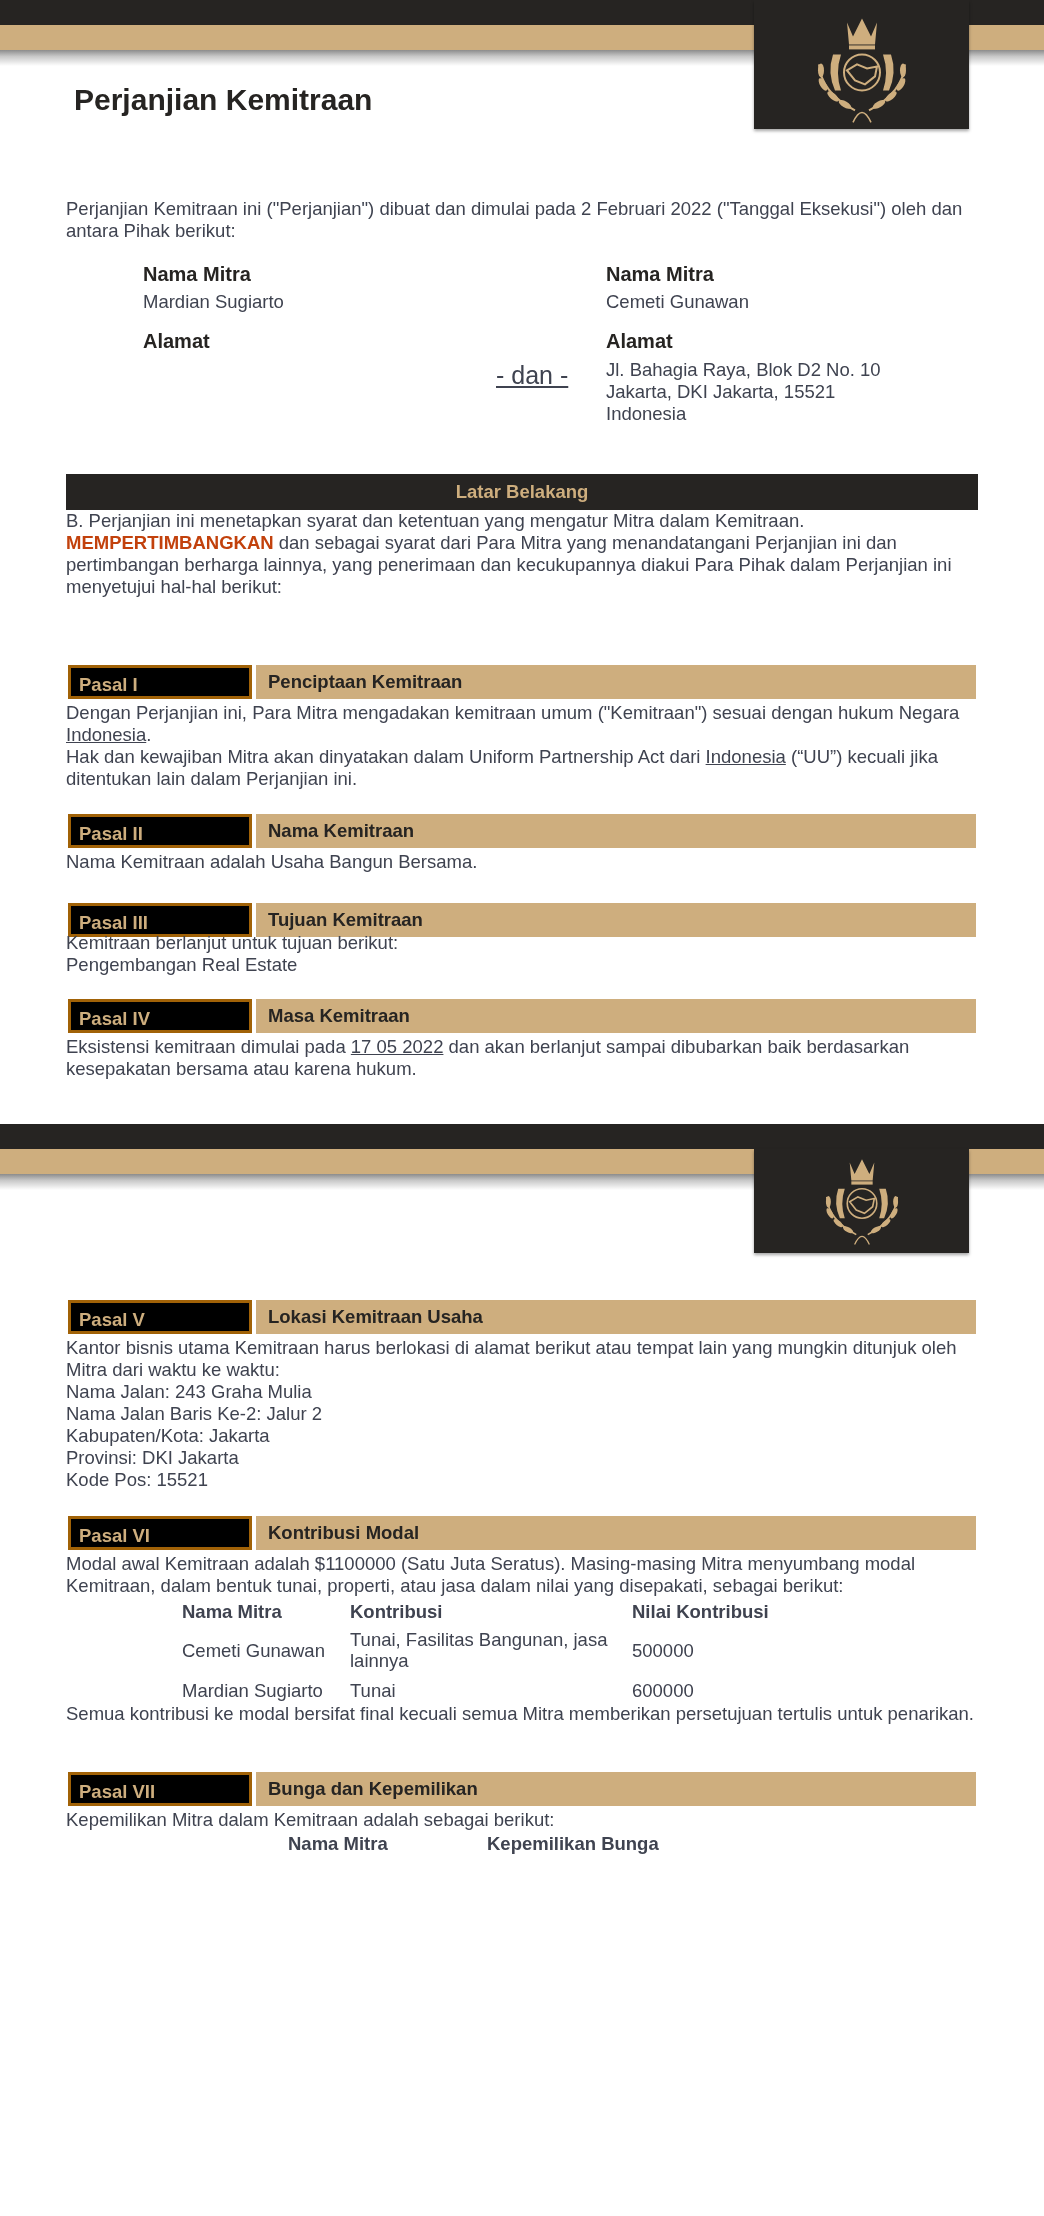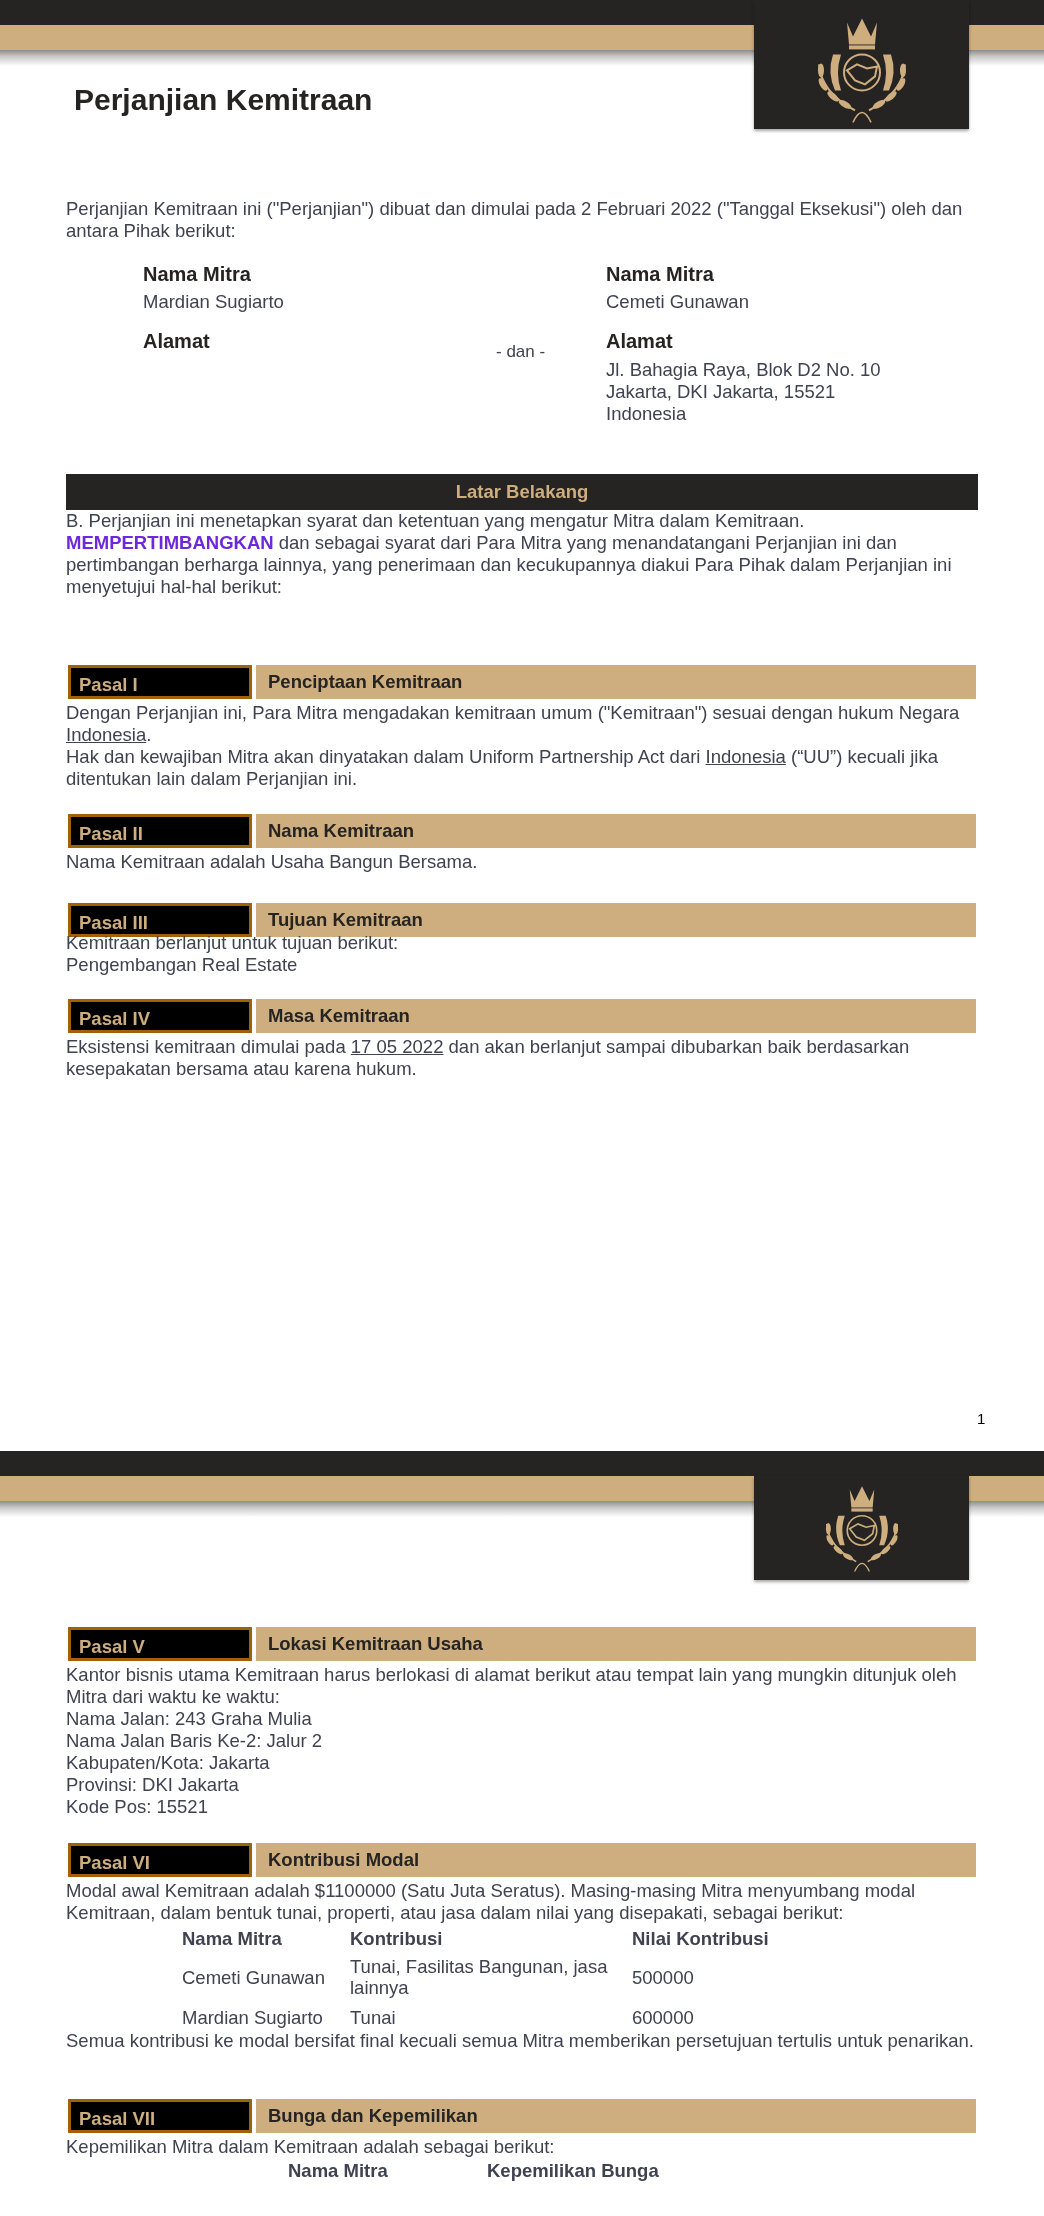--- a/index.html
+++ b/index.html
@@ -4,21 +4,21 @@
 <style>
   html, body { margin: 0; padding: 0; background: #ffffff; }
   body {
     width: 1044px;
     font-family: "Liberation Sans", "DejaVu Sans", sans-serif;
     color: #3f4350;
     font-size: 18.5px;
     line-height: 22px;
   }
   .page { position: relative; width: 1044px; background: #fff; }
-  .page1 { height: 1451px; }
+  .page1 { height: 1124px; }
   .page2 { height: 739px; overflow: hidden; }
 
   .band-dark { position: absolute; left: 0; top: 0; width: 1044px; height: 25px; background: #262422; }
   .band-gold { position: absolute; left: 0; top: 25px; width: 1044px; height: 25px; background: #ceae7e; }
   .band-shadow { position: absolute; left: 0; top: 50px; width: 1044px; height: 16px;
     background: linear-gradient(to bottom, #8c8c8c 0%, #c8c8c8 40%, #ffffff 100%); }
   .logo-box { position: absolute; left: 754px; top: 0; width: 215px; height: 129px; background: #262422;
     box-shadow: 0 2px 3px rgba(0,0,0,0.35); }
   .page2 .logo-box { top: 25px; height: 104px; }
   .logo-box svg { position: absolute; left: 50%; top: 50%; transform: translate(-50%, -46%); }
@@ -32,26 +32,26 @@
   .intro { top: 198px; }
 
   .parties { position: absolute; left: 143px; top: 262px; width: 800px; height: 170px; }
   .party { position: absolute; top: 0; width: 320px; }
   .party.left { left: 0; }
   .party.right { left: 463px; }
   .party .lbl { font-weight: bold; color: #262422; font-size: 20px; line-height: 24px; }
   .party .val { margin-top: 5px; line-height: 22px; }
   .party .lbl2 { margin-top: 16px; }
   .party .addr { line-height: 22px; margin-top: 6px; }
-  .dan { position: absolute; left: 353px; top: 79px; font-size: 17px; }
+  .dan { position: absolute; left: 353px; top: 102px; font-size: 25px; text-decoration: underline; }
 
   .latar-bar { position: absolute; left: 66px; top: 474px; width: 912px; height: 36px; background: #262422;
     color: #ceae7e; font-weight: bold; text-align: center; line-height: 36px; font-size: 18.5px; }
   .latar-text { top: 510px; }
-  .latar-text b { color: #6d28d9; }
+  .latar-text b { color: #c2410c; }
 
   .pasal { position: absolute; left: 66px; width: 910px; height: 36px; }
   .pasal .num { position: absolute; left: 2px; top: 1px; width: 184px; height: 34px; background: #000000;
     color: #ceae7e; font-weight: bold; line-height: 34px; padding-left: 8px; box-sizing: border-box;
     border: 3px solid #a16207; }
   .pasal .name { position: absolute; left: 190px; top: 1px; right: 0; height: 34px; background: #ceae7e;
     color: #262422; font-weight: bold; line-height: 34px; padding-left: 12px; box-sizing: border-box; }
   .section-text { position: absolute; left: 66px; width: 920px; }
   .u { text-decoration: underline; }
 

